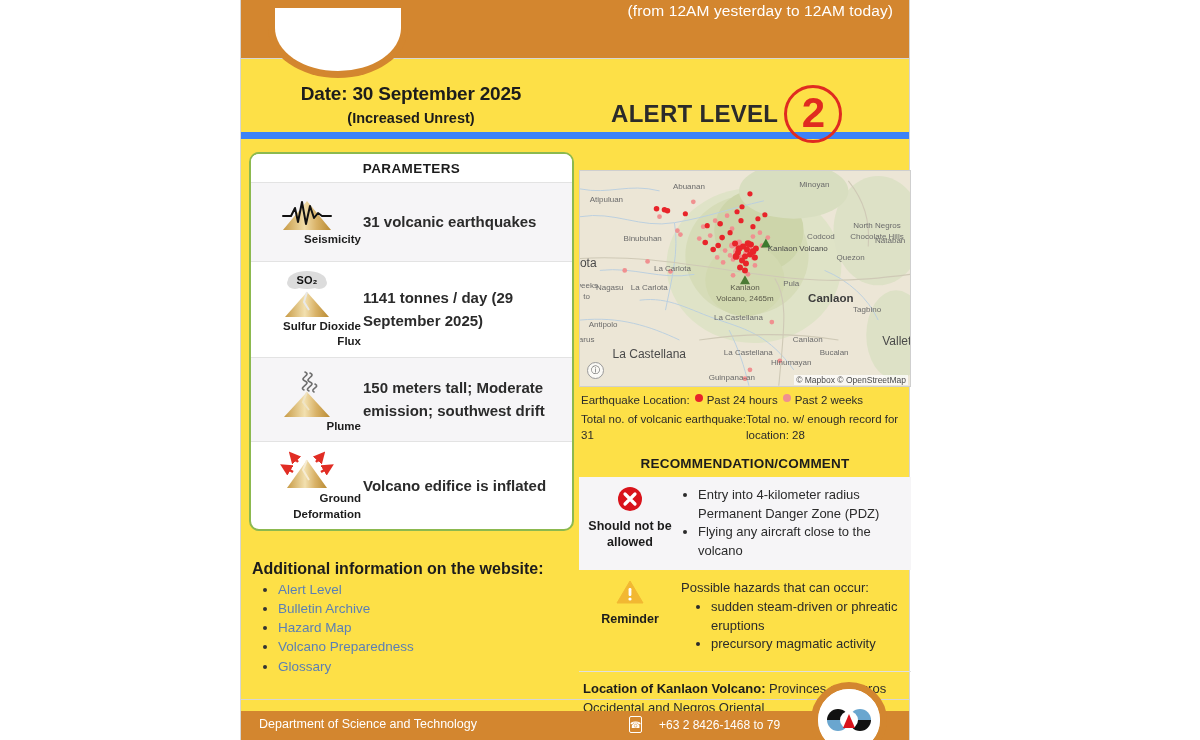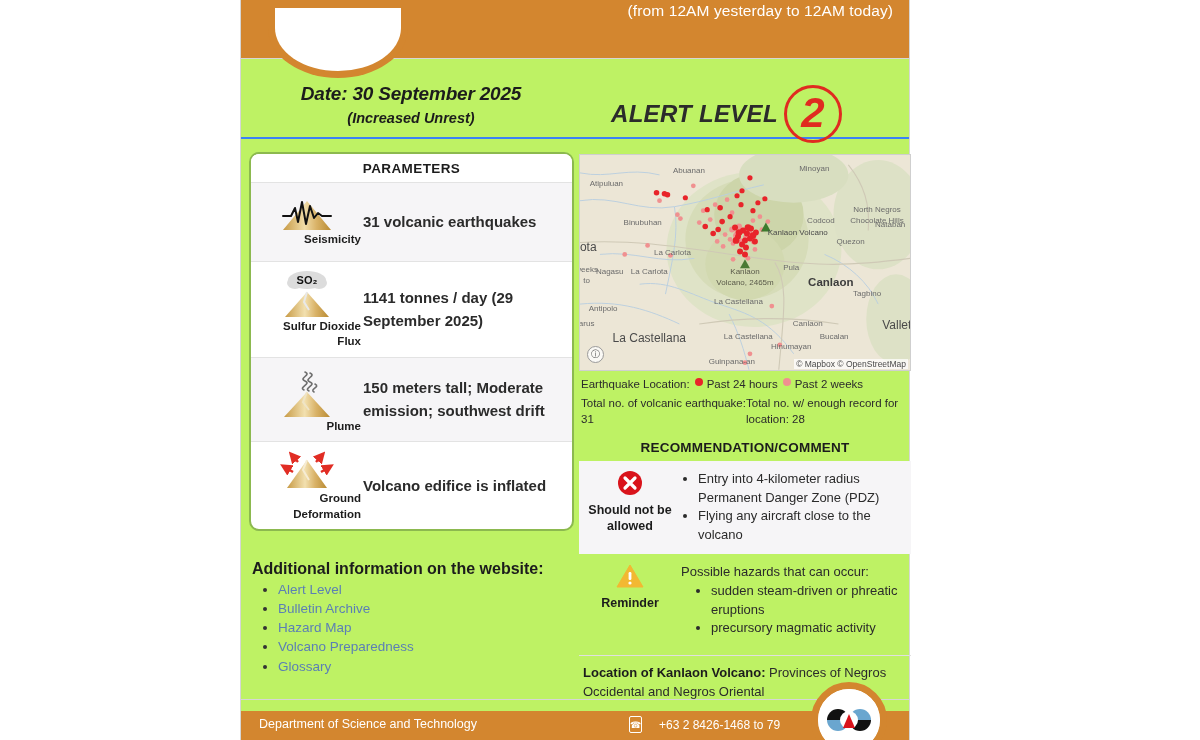--- a/index.html
+++ b/index.html
@@ -14,21 +14,21 @@
     position: relative;
     width: 1200px; height: 740px;
     background: #ffffff;
   }
 
   
   .sheet {
     position: absolute;
     left: 240px; top: 0;
     width: 670px; height: 740px;
-    background: #bef264;
+    background: #fde047;
     border-left: 1px solid #d6d6d6;
     border-right: 1px solid #d6d6d6;
     box-sizing: border-box;
   }
 
   
   .header-band {
     position: absolute;
     left: 0; top: 0;
     width: 100%; height: 58px;
@@ -61,23 +61,22 @@
     left: 0; top: 58px;
     width: 100%; height: 1px;
     background: #d6d6d6;
   }
 
   
   .alert-strip {
     position: absolute;
     left: 0; top: 59px;
     width: 100%; height: 80px;
-    border-bottom: 2px solid #3b82f6;
-    box-sizing: border-box;
-    font-style: italic;
+    border-bottom: 7px solid #3b82f6;
+    box-sizing: border-box;
   }
   .date-block {
     position: absolute;
     left: 0; top: 24px;
     width: 340px;
     text-align: center;
   }
   .date-line {
     font-size: 19px;
     font-weight: bold;
@@ -131,21 +130,21 @@
     width: 100%;
     height: 553px;
   }
   .col-left {
     position: absolute;
     left: 8px; top: 6px;
     width: 325px;
   }
   .col-right {
     position: absolute;
-    left: 338px; top: 8px;
+    left: 338px; top: 24px;
     width: 332px;
   }
 
   
   .param-card {
     border: 2px solid #8cb94f;
     border-radius: 10px;
     overflow: hidden;
     background: #ffffff;
   }

